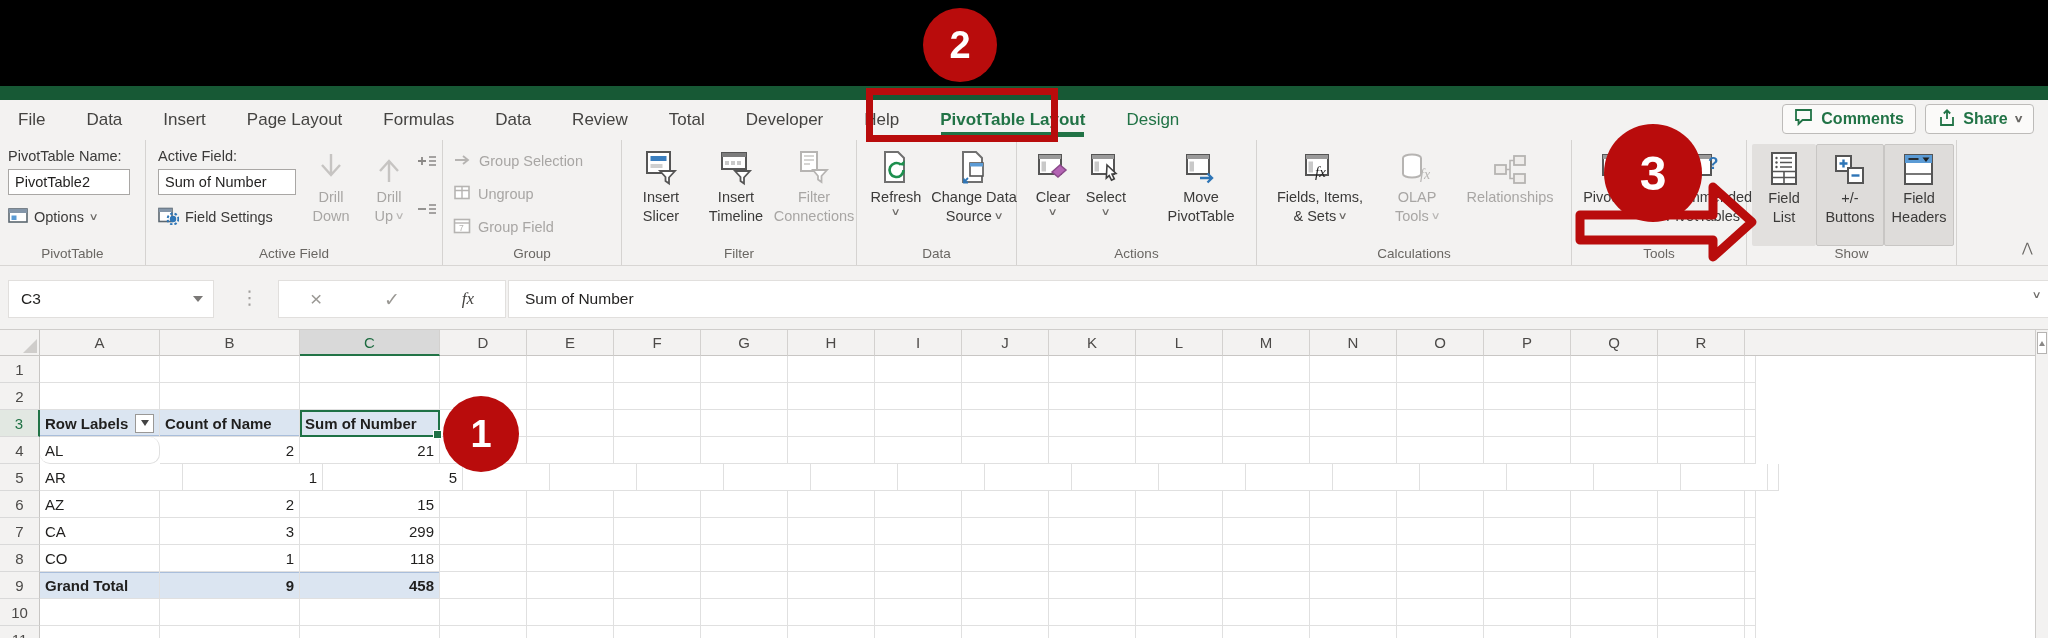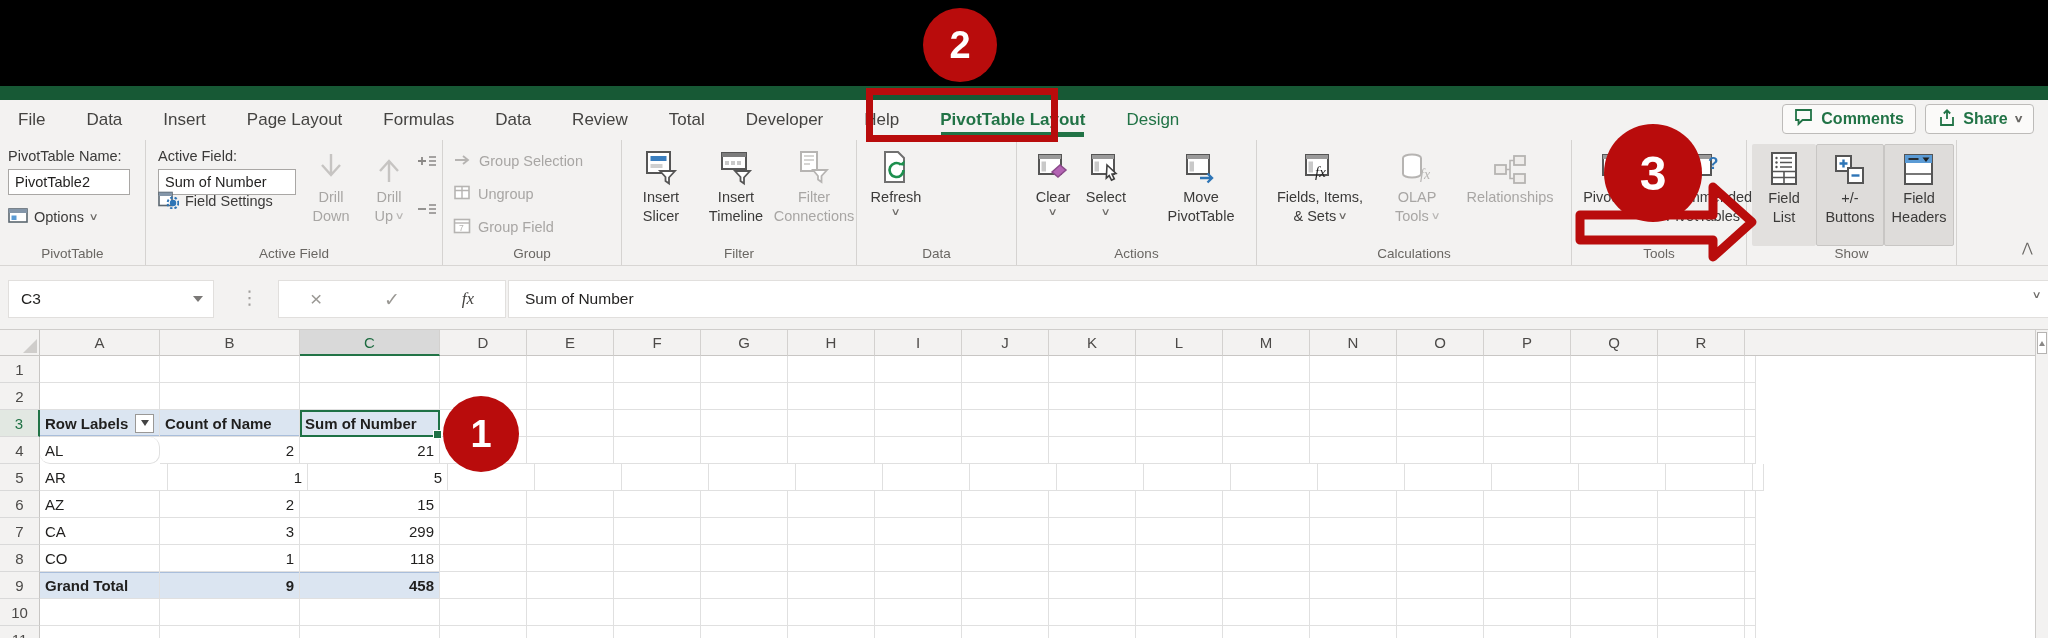--- a/index.html
+++ b/index.html
@@ -123,21 +123,21 @@
             </svg></span>
         <span>Options</span>
         <span class="cv"></span>
       </div>
       <div class="gname">PivotTable</div>
     </div>
 
     <div class="grp" style="left:146px;width:297px;">
       <span class="rlabel" style="left:12px;top:8px;">Active Field:</span>
       <div class="rinput" style="left:12px;top:29px;width:138px;height:26px;">Sum of Number</div>
-      <div class="smallbtn" style="left:12px;top:48px;">
+      <div class="smallbtn" style="left:12px;top:64px;">
         <span><svg width="21" height="18" viewBox="0 0 21 18">
               <rect x="1" y="1.5" width="13" height="13" fill="#fff" stroke="#5b6770" stroke-width="1.6"></rect>
               <rect x="1" y="1.5" width="13" height="3.5" fill="#8496a9"></rect>
               <circle cx="15" cy="12" r="5.4" fill="none" stroke="#2e75b6" stroke-width="2" stroke-dasharray="2.4 2"></circle>
               <circle cx="15" cy="12" r="3.2" fill="#2e75b6"></circle>
             </svg></span>
         <span>Field Settings</span>
       </div>
       <div class="bigbtn dis" style="left:158px;width:54px;">
         <span class="ic">
@@ -241,20 +241,35 @@
       <div class="bigbtn" style="left:4px;width:70px;">
         <span class="ic">
             <svg width="32" height="36" viewBox="0 0 32 36">
               <path d="M5 2 h13 l6 6 v24 h-19 z" fill="#fff" stroke="#707070" stroke-width="2"></path>
               <path d="M23.5 20 a7 7 0 1 1 -2.8 -5.6" fill="none" stroke="#1d8f4e" stroke-width="2.6"></path>
               <path d="M24.8 10.2 l-0.6 5.6 -5.4 -0.8 z" fill="#1d8f4e"></path>
             </svg>
           </span>
         <span class="ln">Refresh</span>
         <span class="ln">
+            <span class="cv"></span>
+          </span>
+      </div>
+      <div class="bigbtn" style="left:76px;width:82px;">
+        <span class="ic">
+            <svg width="32" height="36" viewBox="0 0 32 36">
+              <path d="M5 2 h13 l6 6 v24 h-19 z" fill="#fff" stroke="#707070" stroke-width="2"></path>
+              <rect x="12" y="13" width="13" height="13" fill="#fff" stroke="#555" stroke-width="1.6"></rect>
+              <rect x="12" y="13" width="13" height="3.5" fill="#5b9bd5"></rect>
+              <path d="M10 28 l-4 4 M6 28.5 v4 h4" stroke="#2e75b6" stroke-width="1.8" fill="none"></path>
+            </svg>
+          </span>
+        <span class="ln">Change Data</span>
+        <span class="ln">
+            <span>Source</span>
             <span class="cv"></span>
           </span>
       </div>
       <div class="gname">Data</div>
     </div>
 
     <div class="grp" style="left:1017px;width:240px;">
       <div class="bigbtn" style="left:6px;width:60px;">
         <span class="ic">
             <svg width="34" height="34" viewBox="0 0 34 34">
@@ -551,21 +566,21 @@
         <div class="cell" style="width: 87px;"></div>
         <div class="cell" style="width: 87px;"></div>
         <div class="cell" style="width: 87px;"></div>
         <div class="cell" style="width: 87px;"></div>
         <div class="cell" style="width: 87px;"></div>
         <div class="cell" style="width: 87px;"></div>
         <div class="cell cfill"></div>
       </div>
       <div class="grow">
         <div class="rhead">5</div>
-        <div class="cell" style="width: 128px;">AR</div>
+        <div class="cell" style="width: 143px;">AR</div>
         <div class="cell num" style="width: 140px;">1</div>
         <div class="cell num" style="width: 140px;">5</div>
         <div class="cell" style="width: 87px;"></div>
         <div class="cell" style="width: 87px;"></div>
         <div class="cell" style="width: 87px;"></div>
         <div class="cell" style="width: 87px;"></div>
         <div class="cell" style="width: 87px;"></div>
         <div class="cell" style="width: 87px;"></div>
         <div class="cell" style="width: 87px;"></div>
         <div class="cell" style="width: 87px;"></div>

